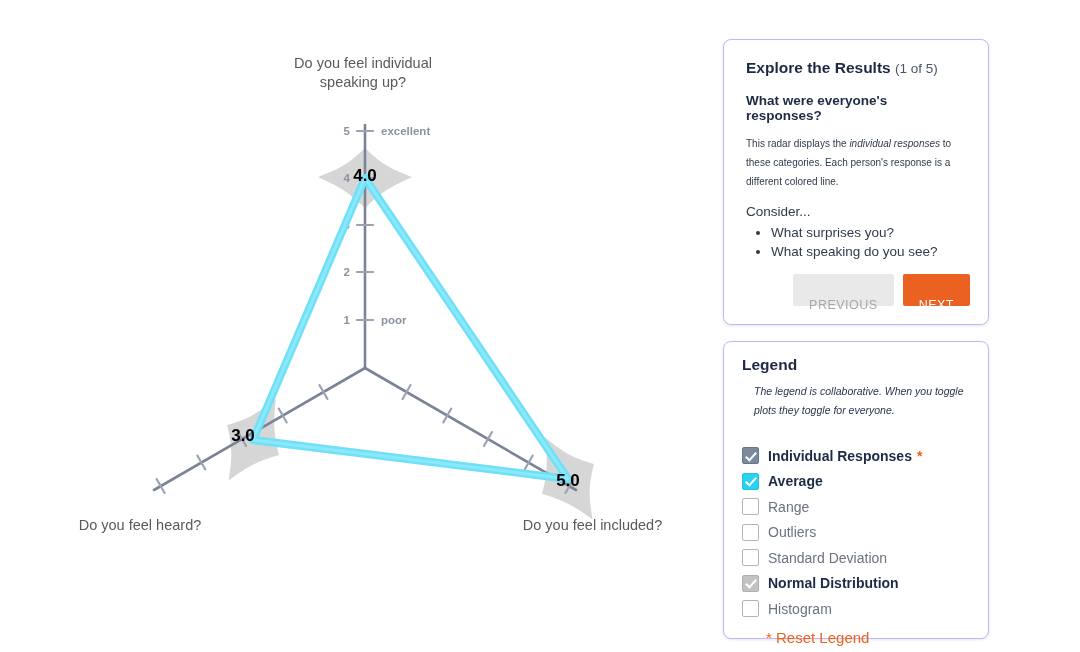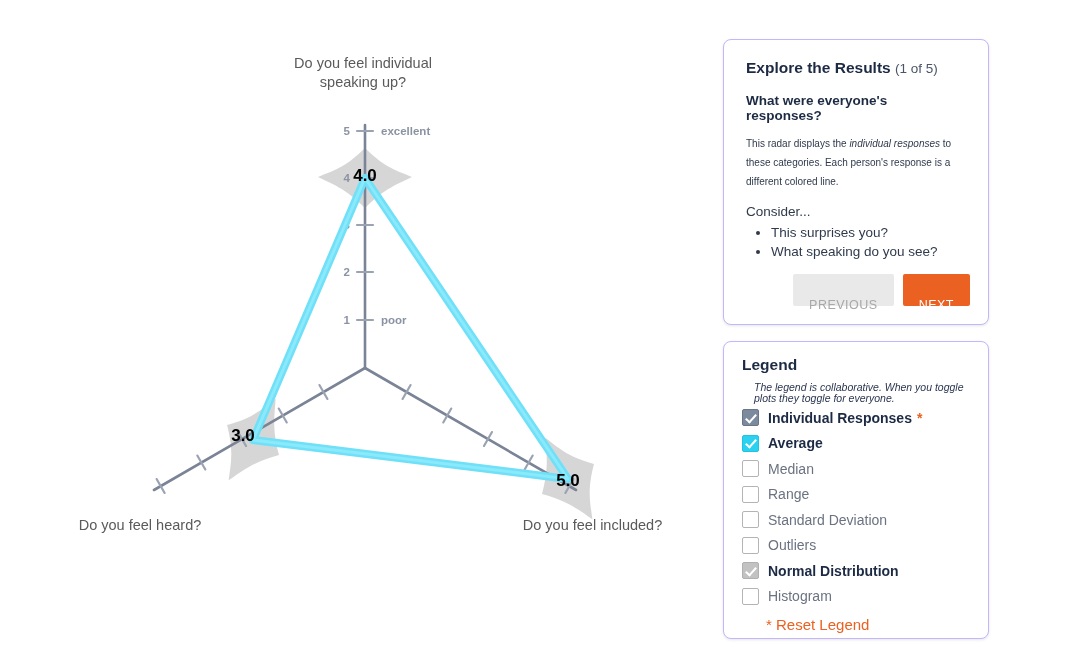--- a/index.html
+++ b/index.html
@@ -128,22 +128,22 @@
   .legend-title {
     color: #1d2a44;
     font-size: 15.5px;
     font-weight: bold;
     margin: 0 0 8px 0;
   }
   .legend-note {
     color: #2a3550;
     font-size: 10.5px;
     font-style: italic;
-    line-height: 11px;
-    margin: 0 0 1px 12px;
+    line-height: 19px;
+    margin: 0 0 23px 12px;
   }
   .legend-list { margin: 0; padding: 0; list-style: none; }
   .legend-item {
     display: flex;
     align-items: center;
     height: 25.5px;
     cursor: pointer;
   }
   .checkbox {
     width: 17px;
@@ -278,21 +278,21 @@
 
   <div class="panel" id="explore-panel">
     <div class="panel-title">
       <span>Explore the Results</span>
       <span class="step-count">(1 of 5)</span>
     </div>
     <div class="panel-question">What were everyone's responses?</div>
     <p class="panel-body"><span>This radar displays the </span><em>individual responses</em><span> to these categories. Each person's response is a different colored line.</span></p>
     <p class="panel-consider">Consider...</p>
     <ul class="panel-list">
-      <li>This surprises you?</li>
+      <li>What surprises you?</li>
       <li>What speaking do you see?</li>
     </ul>
     <div class="btn-row">
       <button class="btn btn-prev">PREVIOUS</button>
       <button class="btn btn-next">NEXT</button>
     </div>
   </div>
 
   <div class="panel" id="legend-panel">
     <div class="legend-title">Legend</div>
@@ -302,34 +302,30 @@
         <span class="checkbox checked-slate"></span>
         <span class="legend-label">Individual Responses</span>
         <span class="legend-star">*</span>
       </li>
       <li class="legend-item on">
         <span class="checkbox checked-cyan"></span>
         <span class="legend-label">Average</span>
       </li>
       <li class="legend-item">
         <span class="checkbox"></span>
-        <span class="legend-label">Median</span>
+        <span class="legend-label">Range</span>
       </li>
       <li class="legend-item">
         <span class="checkbox"></span>
-        <span class="legend-label">Range</span>
+        <span class="legend-label">Outliers</span>
       </li>
       <li class="legend-item">
         <span class="checkbox"></span>
         <span class="legend-label">Standard Deviation</span>
       </li>
-      <li class="legend-item">
-        <span class="checkbox"></span>
-        <span class="legend-label">Outliers</span>
-      </li>
       <li class="legend-item on">
         <span class="checkbox checked-gray"></span>
         <span class="legend-label">Normal Distribution</span>
       </li>
       <li class="legend-item">
         <span class="checkbox"></span>
         <span class="legend-label">Histogram</span>
       </li>
     </ul>
     <div class="reset-legend">* Reset Legend</div>

